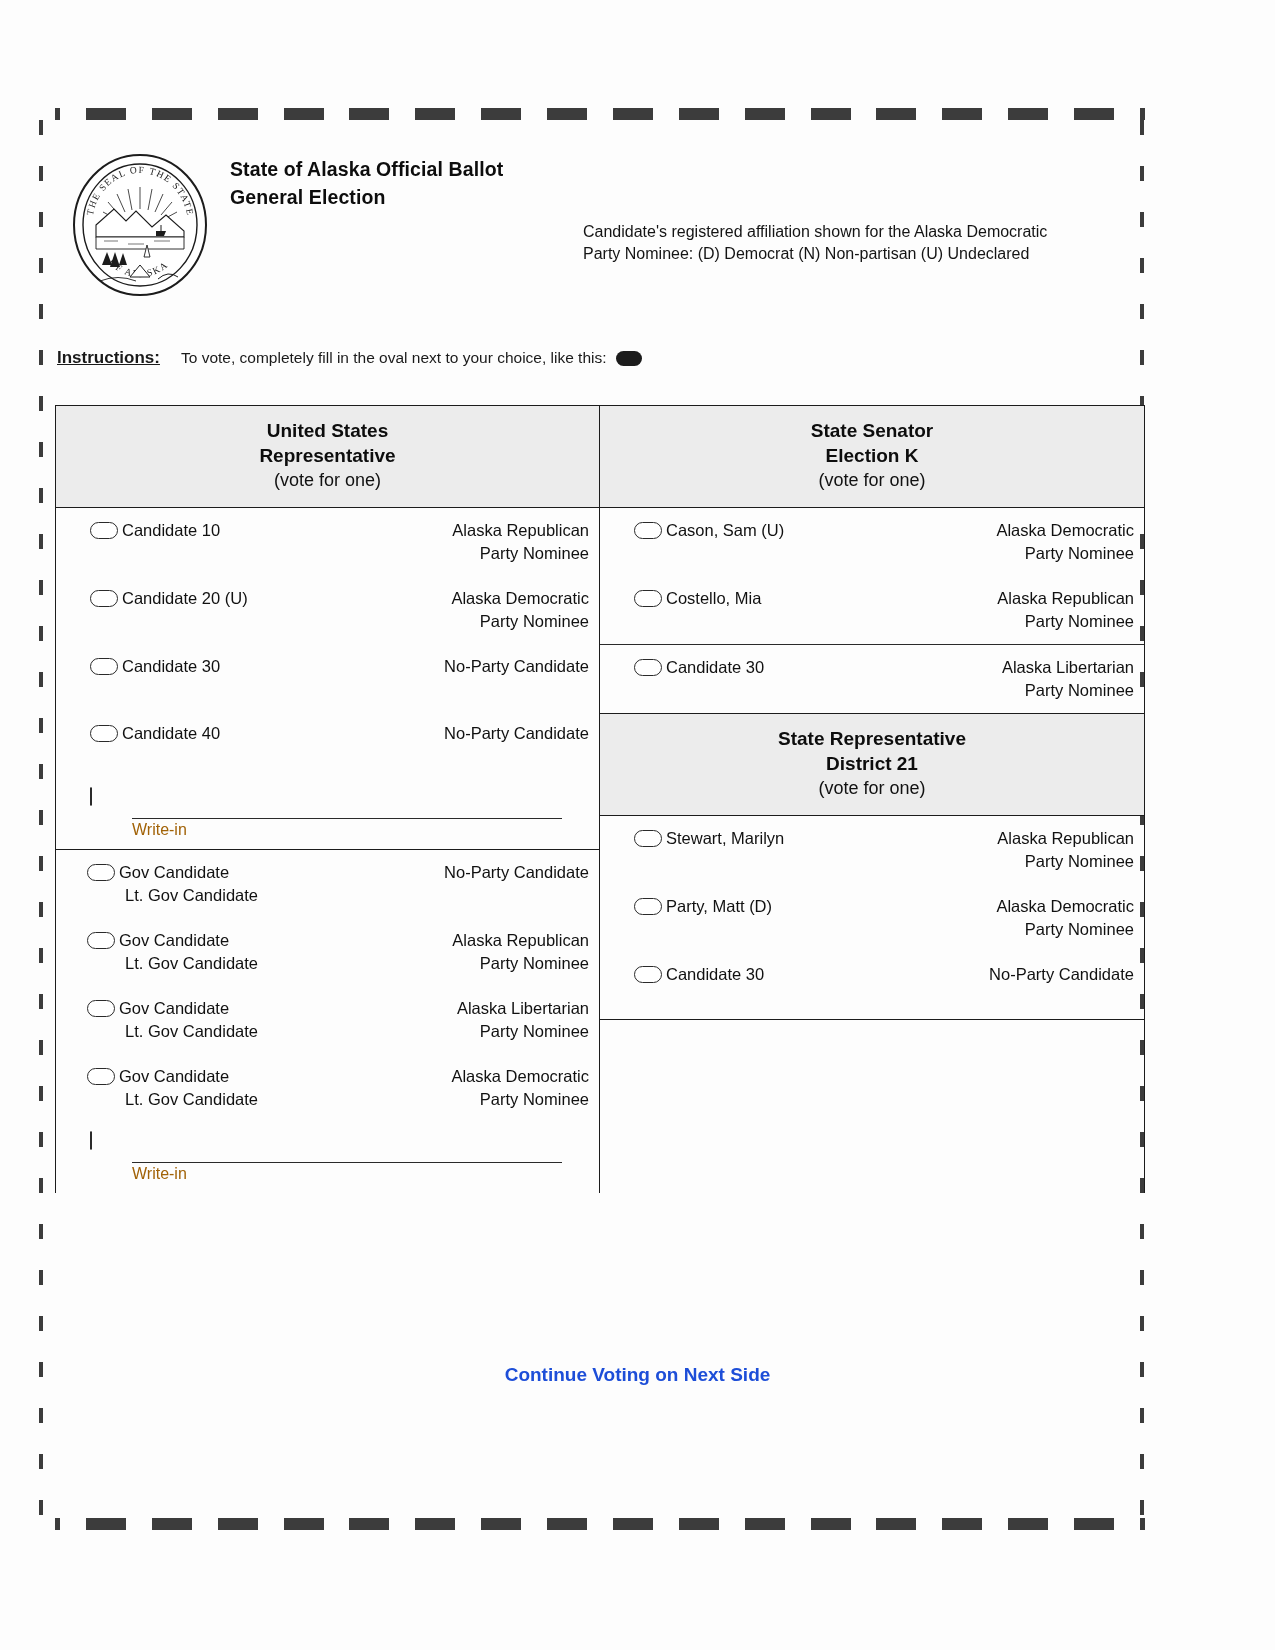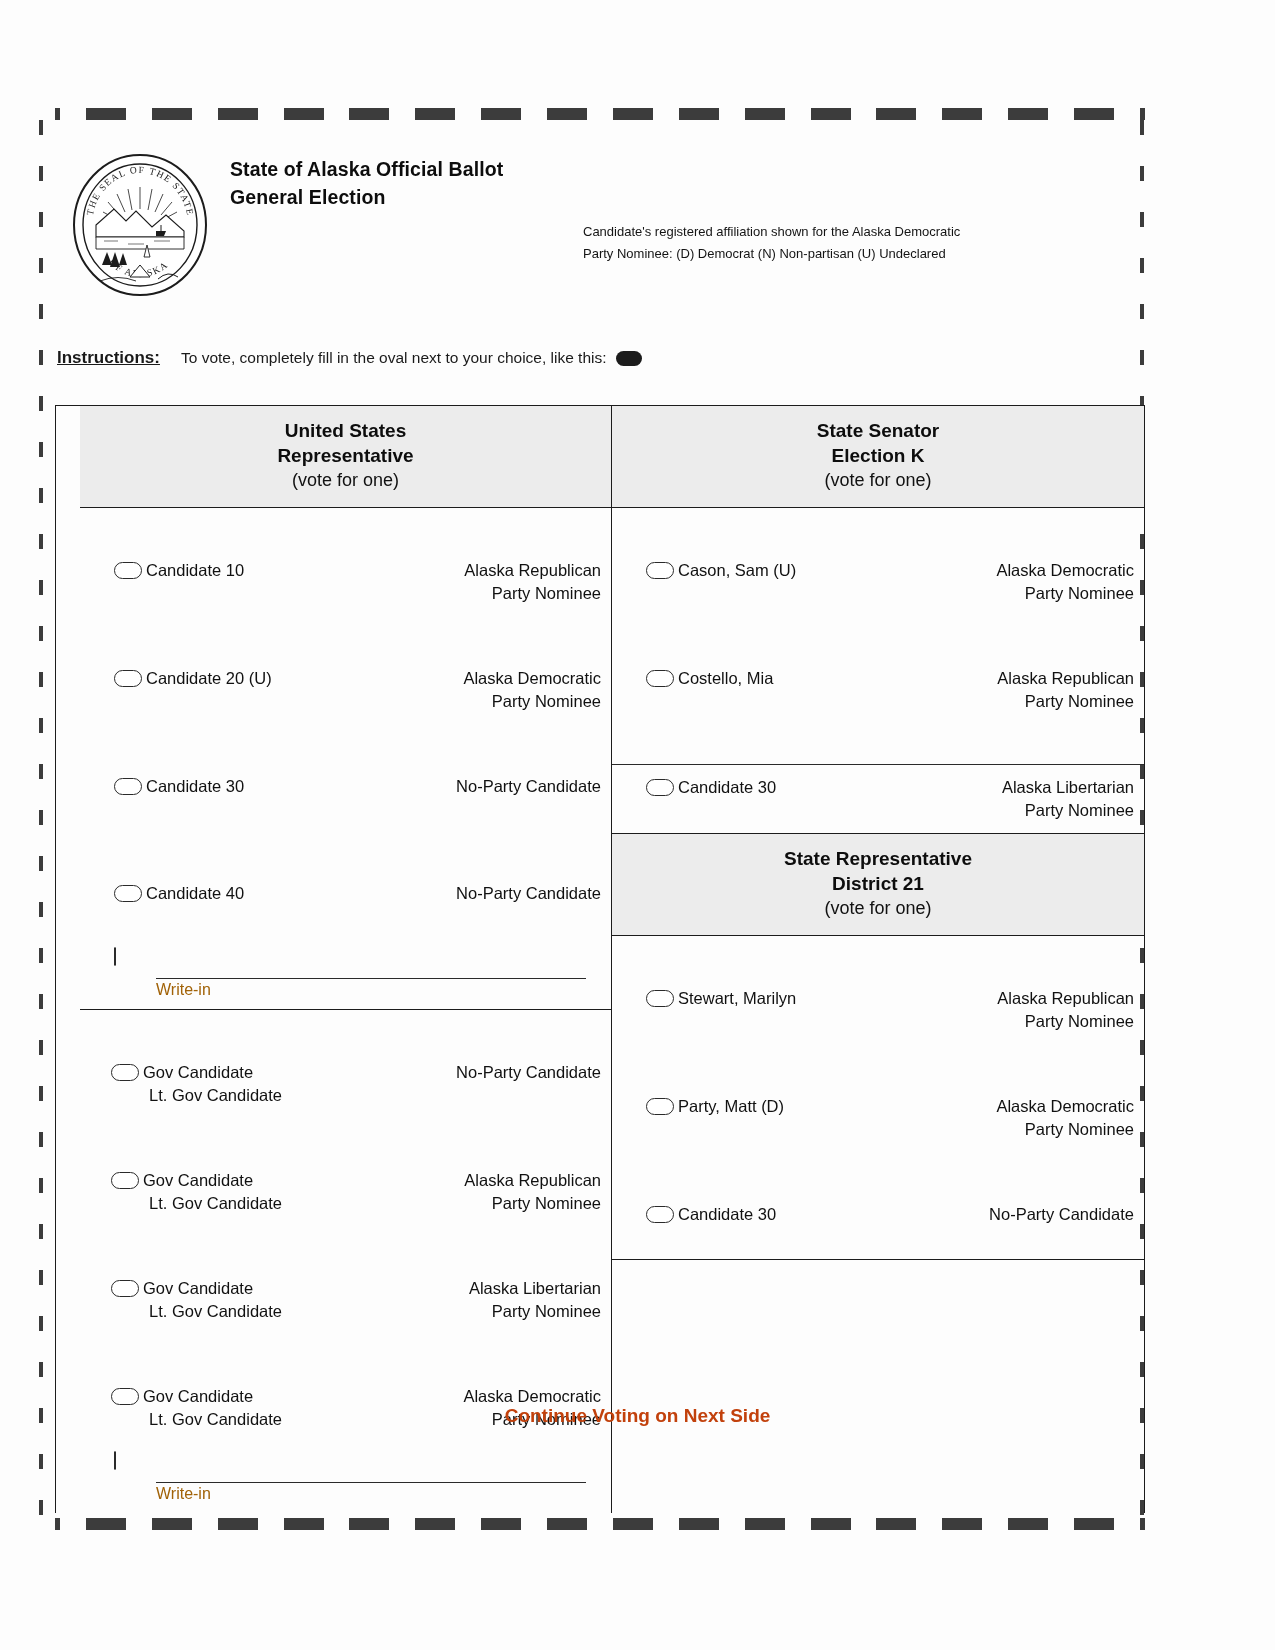--- a/index.html
+++ b/index.html
@@ -45,21 +45,21 @@
   .seal { position: absolute; left: 70px; top: 18px; width: 140px; height: 145px; }
 
   .title-block { position: absolute; left: 230px; top: 20px; width: 480px; }
   .title-line {
     font-size: 19.5px; font-weight: bold; letter-spacing: 0.1px;
     line-height: 28px; color: #0d0d0d;
   }
 
   .affil-note {
     position: absolute; left: 583px; top: 86px; width: 560px;
-    font-size: 13px; line-height: 22px; color: #141414;
+    font-size: 16px; line-height: 22px; color: #141414;
   }
 
   
   .instructions {
     position: absolute; left: 57px; top: 348px; width: 800px;
     font-size: 15.5px; line-height: 20px; white-space: nowrap;
     display: flex; align-items: center;
   }
   .instructions .lead { font-weight: bold; text-decoration: underline; font-size: 17px; }
   .instructions .body { margin-left: 21px; font-size: 15.5px; }
@@ -69,21 +69,20 @@
     vertical-align: middle;
   }
 
   
   .ballot-table {
     position: absolute; left: 55px; top: 405px;
     width: 1090px;
     display: flex;
     border: 1.6px solid #1c1c1c;
     border-bottom: none;
-    padding-left: 24px;
   }
   .col {
     width: 50%;
     display: flex; flex-direction: column;
   }
   .col.left { border-right: 1.6px solid #1c1c1c; }
 
   .contest { border-bottom: 1.6px solid #1c1c1c; }
   .contest.no-bottom { border-bottom: none; }
 
@@ -98,21 +97,20 @@
   }
   .contest-head .cv {
     font-size: 18px; font-weight: normal; line-height: 25px; color: #111;
   }
   .contest-head.single { padding: 11px 6px 12px 6px; }
 
   .choice {
     display: flex; align-items: flex-start;
     padding: 11px 10px 11px 34px;
     min-height: 67px;
-    margin-top: 40px;
   }
   .choice.gov { min-height: 68px; padding-left: 31px; }
 
   .oval {
     flex: 0 0 auto;
     width: 28px; height: 17px;
     border: 1.6px solid #2a2a2a;
     border-radius: 10px;
     background: #fff;
     margin-top: 3px;
@@ -141,23 +139,23 @@
   }
   .writein-label {
     margin-left: 42px; padding-top: 2px; padding-bottom: 6px;
     font-size: 16px; color: #a16207;
   }
 
   .spacer-fill { flex: 1 1 auto; }
 
   
   .footer {
-    position: absolute; left: 0; top: 1405px; width: 1275px;
+    position: absolute; left: 0; top: 1364px; width: 1275px;
     text-align: center;
-    font-size: 19px; font-weight: bold; color: #c2410c;
+    font-size: 19px; font-weight: bold; color: #1d4ed8;
   }
 </style>
 </head>
 <body>
 
 <div id="page">
 
   <div class="tm-row top">
     <span class="tm small"></span>
     <span class="tm"></span>

